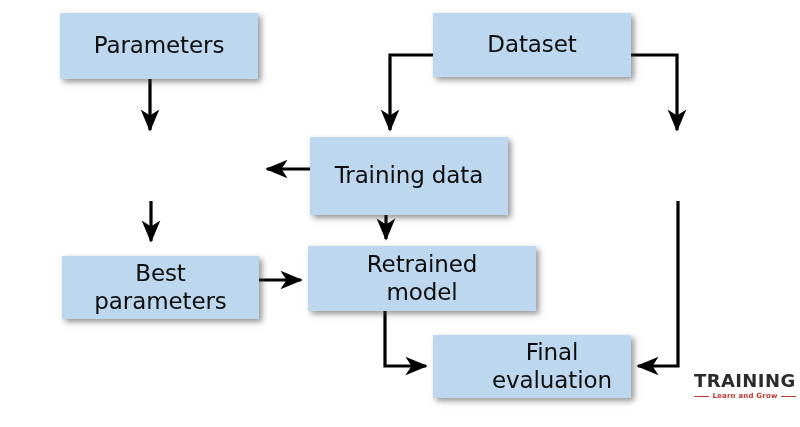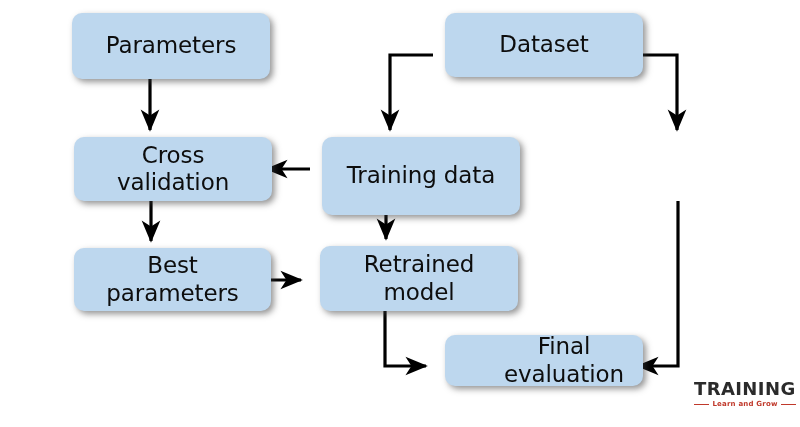--- a/index.html
+++ b/index.html
@@ -27,48 +27,47 @@
     top: 0;
     left: 0;
     width: 800px;
     height: 427px;
     pointer-events: none;
   }
   .node {
     position: absolute;
     box-sizing: border-box;
     background: #bdd7ee;
-    border-radius: 10px;
+    border-radius: 0;
     box-shadow: 3px 3px 6px rgba(60, 60, 60, 0.55);
     display: flex;
     align-items: center;
     justify-content: center;
     text-align: center;
     color: #0d0d0d;
     font-size: 23px;
     line-height: 1.18;
     letter-spacing: -0.1px;
     font-weight: 400;
     z-index: 3;
-    margin-left: 12px;
   }
   .node-label {
     display: block;
     white-space: pre-line;
     padding: 0 6px;
   }
   
   #node-parameters      { left: 60px;  top: 13px;  width: 198px; height: 66px; }
   #node-dataset         { left: 433px; top: 13px;  width: 198px; height: 64px; }
   #node-cross-validation{ left: 62px;  top: 137px; width: 198px; height: 64px; }
   #node-training-data   { left: 310px; top: 137px; width: 198px; height: 78px; }
   #node-test-data       { left: 560px; top: 137px; width: 198px; height: 64px; }
-  #node-best-parameters { left: 62px;  top: 248px; width: 197px; height: 63px; }
-  #node-retrained-model { left: 308px; top: 246px; width: 198px; height: 65px; }
-  #node-final-evaluation{ left: 433px; top: 335px; width: 198px; height: 51px; padding-left: 40px; }
+  #node-best-parameters { left: 62px;  top: 256px; width: 197px; height: 63px; }
+  #node-retrained-model { left: 308px; top: 246px; width: 228px; height: 65px; }
+  #node-final-evaluation{ left: 433px; top: 335px; width: 198px; height: 63px; padding-left: 40px; }
 
   
   #brand-logo {
     position: absolute;
     left: 694px;
     top: 372px;
     width: 102px;
     height: 44px;
     z-index: 5;
     user-select: none;
@@ -99,21 +98,21 @@
     color: #c0392b;
     letter-spacing: -0.3px;
   }
   #brand-logo .logo-training {
     font-family: "DejaVu Sans", "Liberation Sans", sans-serif;
     font-size: 18px;
     font-weight: 700;
     color: #2b2b2b;
     letter-spacing: 0.4px;
     line-height: 1;
-    margin-top: 8px;
+    margin-top: 0;
     position: relative;
     white-space: nowrap;
   }
   #brand-logo .logo-tagline-row {
     display: flex;
     align-items: center;
     gap: 3px;
     margin-top: 2px;
   }
   #brand-logo .tag-rule {
@@ -162,24 +161,20 @@
   </svg>
 
   <div class="node" id="node-parameters">
     <span class="node-label">Parameters</span>
   </div>
 
   <div class="node" id="node-dataset">
     <span class="node-label">Dataset</span>
   </div>
 
-  <div class="node" id="node-cross-validation">
-    <span class="node-label">Cross
-validation</span>
-  </div>
 
   <div class="node" id="node-training-data">
     <span class="node-label">Training data</span>
   </div>
 
 
   <div class="node" id="node-best-parameters">
     <span class="node-label">Best
 parameters</span>
   </div>

